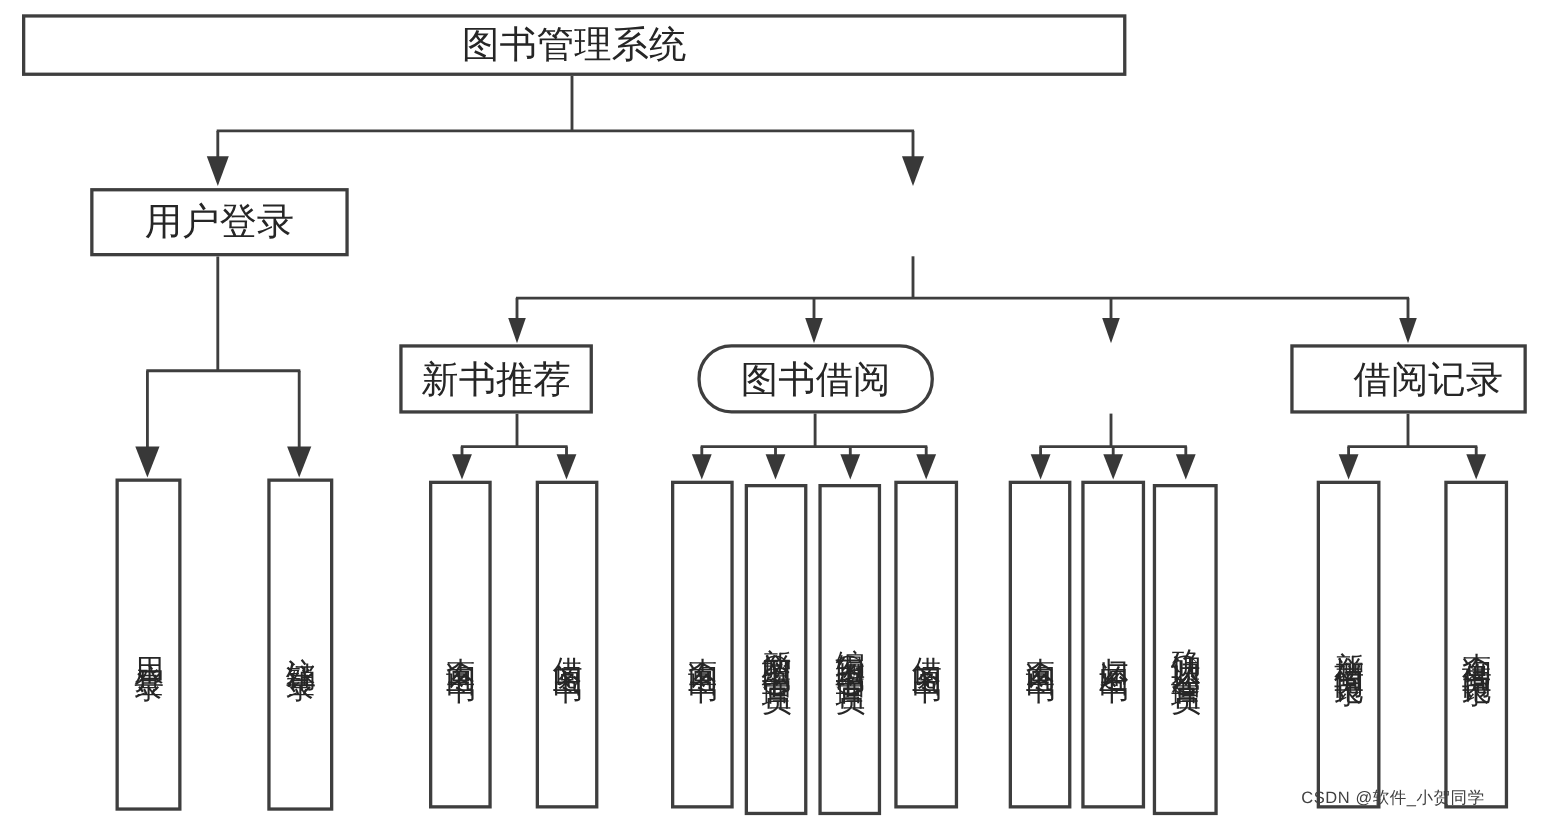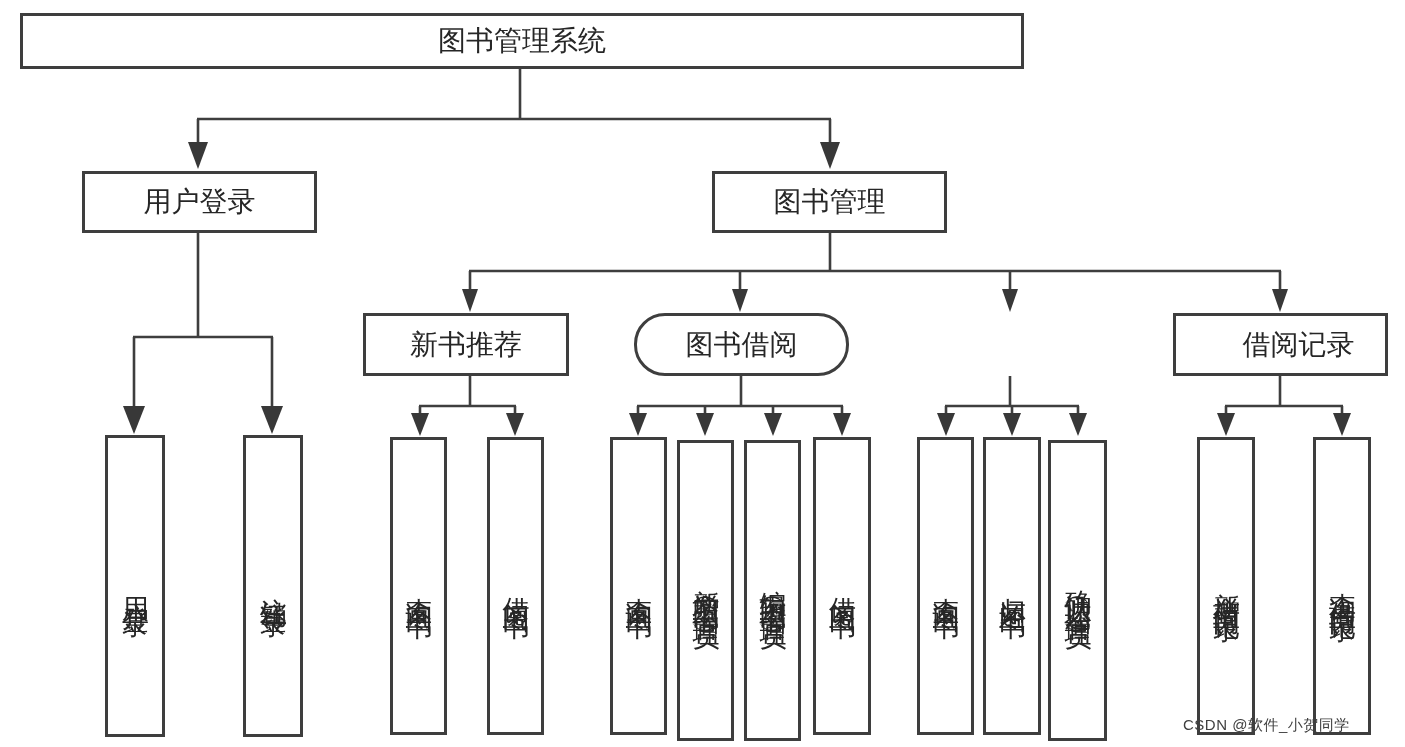--- a/index.html
+++ b/index.html
@@ -39,21 +39,21 @@
     color: #262626;
     display: flex;
     align-items: center;
     justify-content: center;
     z-index: 2;
   }
   .node.root {
     border-width: 3px;
   }
   .h {
-    font-size: 28px;
+    font-size: 34px;
     letter-spacing: 0px;
     white-space: nowrap;
   }
   .v {
     writing-mode: vertical-rl;
     text-orientation: mixed;
     font-size: 27px;
     letter-spacing: 5px;
     line-height: 1;
   }
@@ -138,23 +138,22 @@
       <line x1="1226" y1="406" x2="1226" y2="415"></line>
       <polygon points="1217,413 1235,413 1226,436"></polygon>
       <line x1="1342" y1="406" x2="1342" y2="415"></line>
       <polygon points="1333,413 1351,413 1342,436"></polygon>
     </g>
   </svg>
 
   <div class="node h root" style="left:20px; top:13px; width:1004px; height:56px;">图书管理系统</div>
 
   <div class="node h" style="left:82px; top:171px; width:235px; height:62px;">用户登录</div>
-  <div class="node h" style="left:712px; top:171px; width:235px; height:62px;">图书管理</div>
 
-  <div class="node h" style="left:363px; top:313px; width:206px; height:63px;">新书推荐</div>
+  <div class="node h" style="left:363px; top:313px; width:176px; height:63px;">新书推荐</div>
   <div class="node h" style="left:634px; top:313px; width:215px; height:63px;border-radius:31px;">图书借阅</div>
   <div class="node h" style="left:1173px; top:313px; width:215px; height:63px;padding-left:36px;">借阅记录</div>
 
   <div class="node v" style="left:105px; top:435px; width:60px; height:302px;">用户登录</div>
   <div class="node v" style="left:243px; top:435px; width:60px; height:302px;">注销登录</div>
 
   <div class="node v" style="left:390px; top:437px; width:57px; height:298px;">查询图书</div>
   <div class="node v" style="left:487px; top:437px; width:57px; height:298px;">借阅图书</div>
 
   <div class="node v" style="left:610px; top:437px; width:57px; height:298px;">查询图书</div>

